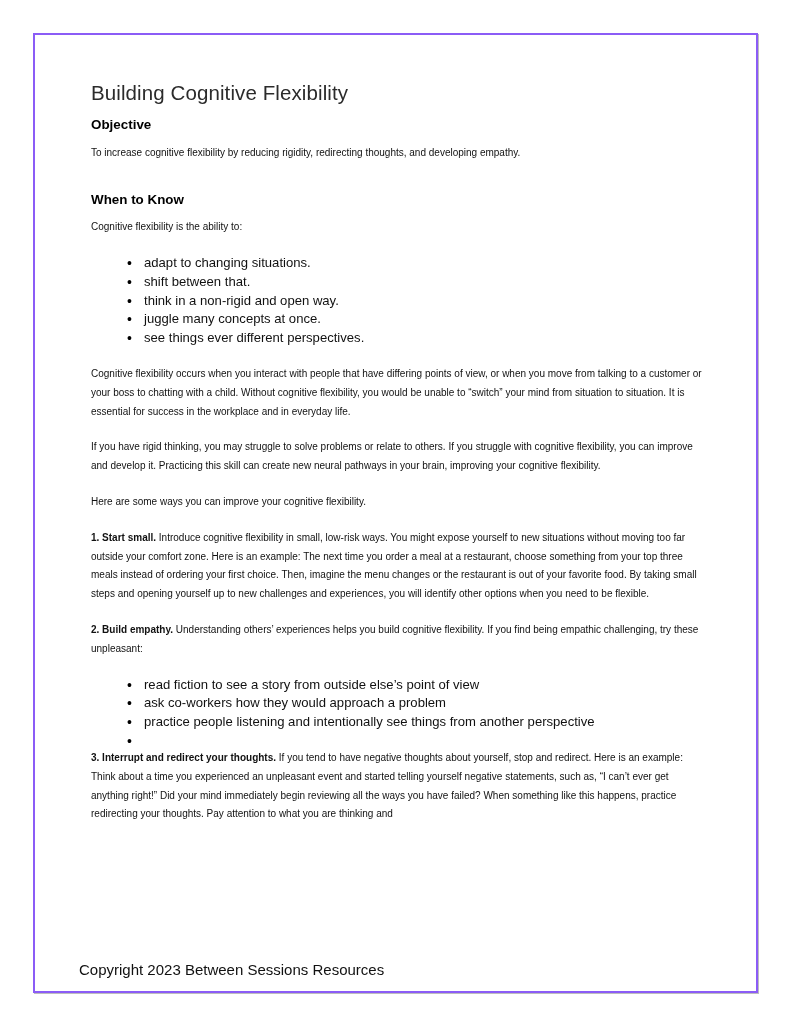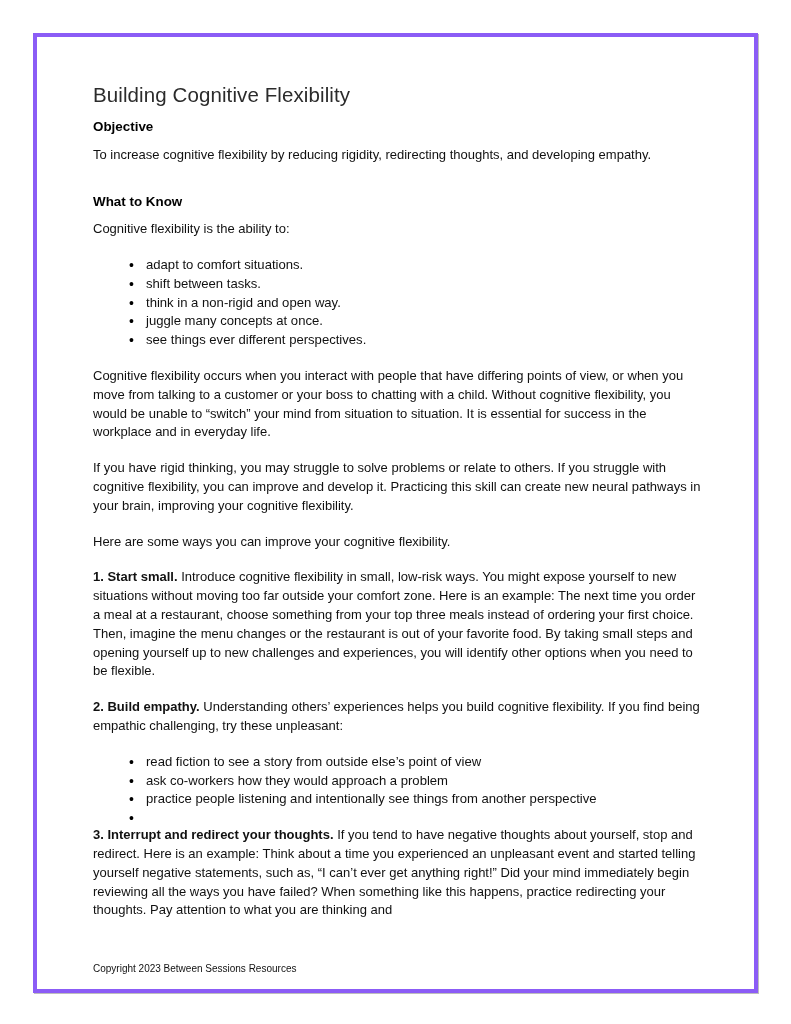--- a/index.html
+++ b/index.html
@@ -22,21 +22,21 @@
     background: #ffffff;
   }
 
   .page-sheet {
     position: absolute;
     left: 33px;
     top: 33px;
     width: 725px;
     height: 960px;
     background: #ffffff;
-    border: 4px solid #8b5cf6;
+    border: 2px solid #8b5cf6;
     box-sizing: border-box;
     box-shadow: 1px 1px 0 0 #bdbdbd;
   }
 
   .page-inner {
     position: absolute;
     left: 56px;
     top: 45px;
     width: 613px;
     height: 870px;
@@ -53,21 +53,21 @@
 
   .section-heading {
     font-size: 13.4px;
     font-weight: 700;
     line-height: 1.25;
     color: #000000;
     margin: 12px 0 10px 0;
   }
 
   .body-para {
-    font-size: 13px;
+    font-size: 10px;
     font-weight: 400;
     line-height: 18.8px;
     color: #111111;
     margin: 0 0 11px 0;
     text-align: left;
   }
 
   .body-para .lead {
     font-weight: 700;
   }
@@ -93,57 +93,57 @@
     top: 0;
     line-height: 18.8px;
     font-size: 14px;
     color: #000000;
   }
 
   .spacer-sm { height: 6px; }
 
   .footer-note {
     position: absolute;
-    left: 56px;
+    left: 44px;
     top: 925px;
-    font-size: 10px;
+    font-size: 15px;
     line-height: 1.3;
     color: #111111;
   }
 </style>
 </head>
 <body>
 
 <div class="page-canvas">
   <div class="page-sheet">
 
     <div class="page-inner">
 
       <h1 class="doc-title">Building Cognitive Flexibility</h1>
 
       <h2 class="section-heading">Objective</h2>
 
       <p class="body-para">To increase cognitive flexibility by reducing rigidity, redirecting thoughts, and developing empathy.</p>
 
       <div class="spacer-sm"></div>
 
-      <h2 class="section-heading">What to Know</h2>
+      <h2 class="section-heading">When to Know</h2>
 
       <p class="body-para">Cognitive flexibility is the ability to:</p>
 
       <div class="spacer-sm"></div>
 
       <ul class="bullet-list">
         <li>
           <span class="dot">•</span>
-          <span>adapt to comfort situations.</span>
-        </li>
-        <li>
-          <span class="dot">•</span>
-          <span>shift between tasks.</span>
+          <span>adapt to changing situations.</span>
+        </li>
+        <li>
+          <span class="dot">•</span>
+          <span>shift between that.</span>
         </li>
         <li>
           <span class="dot">•</span>
           <span>think in a non-rigid and open way.</span>
         </li>
         <li>
           <span class="dot">•</span>
           <span>juggle many concepts at once.</span>
         </li>
         <li>

